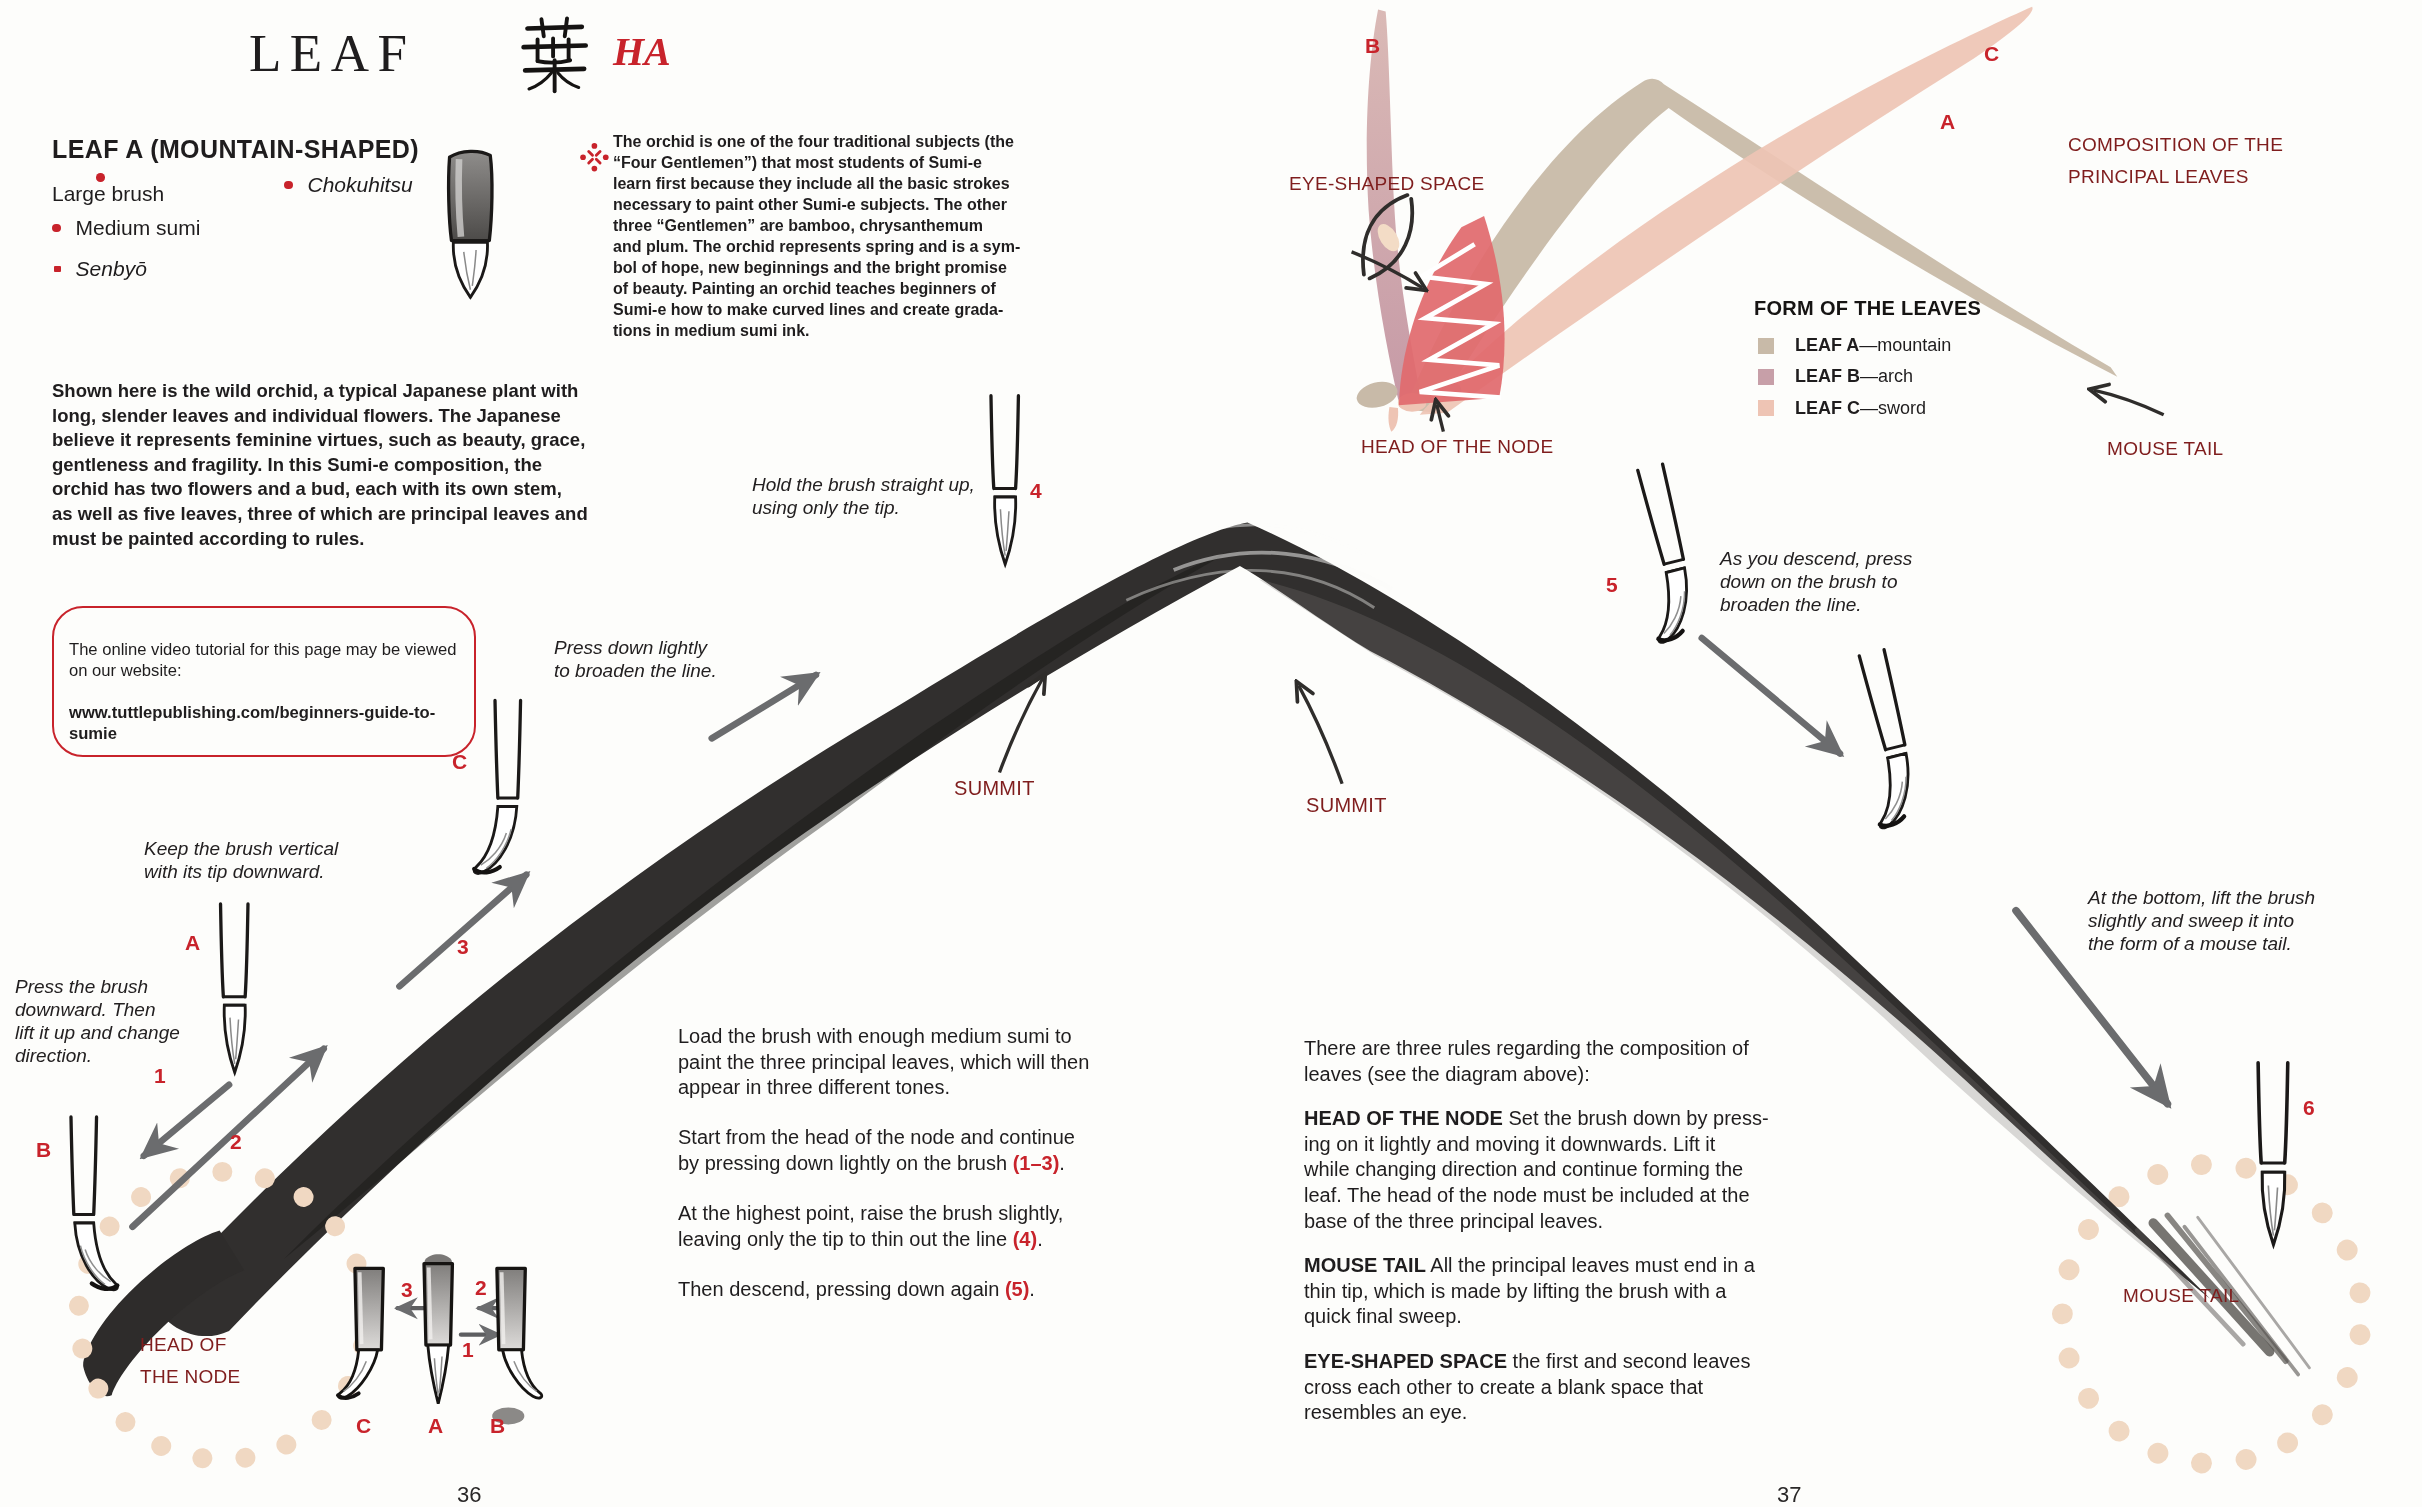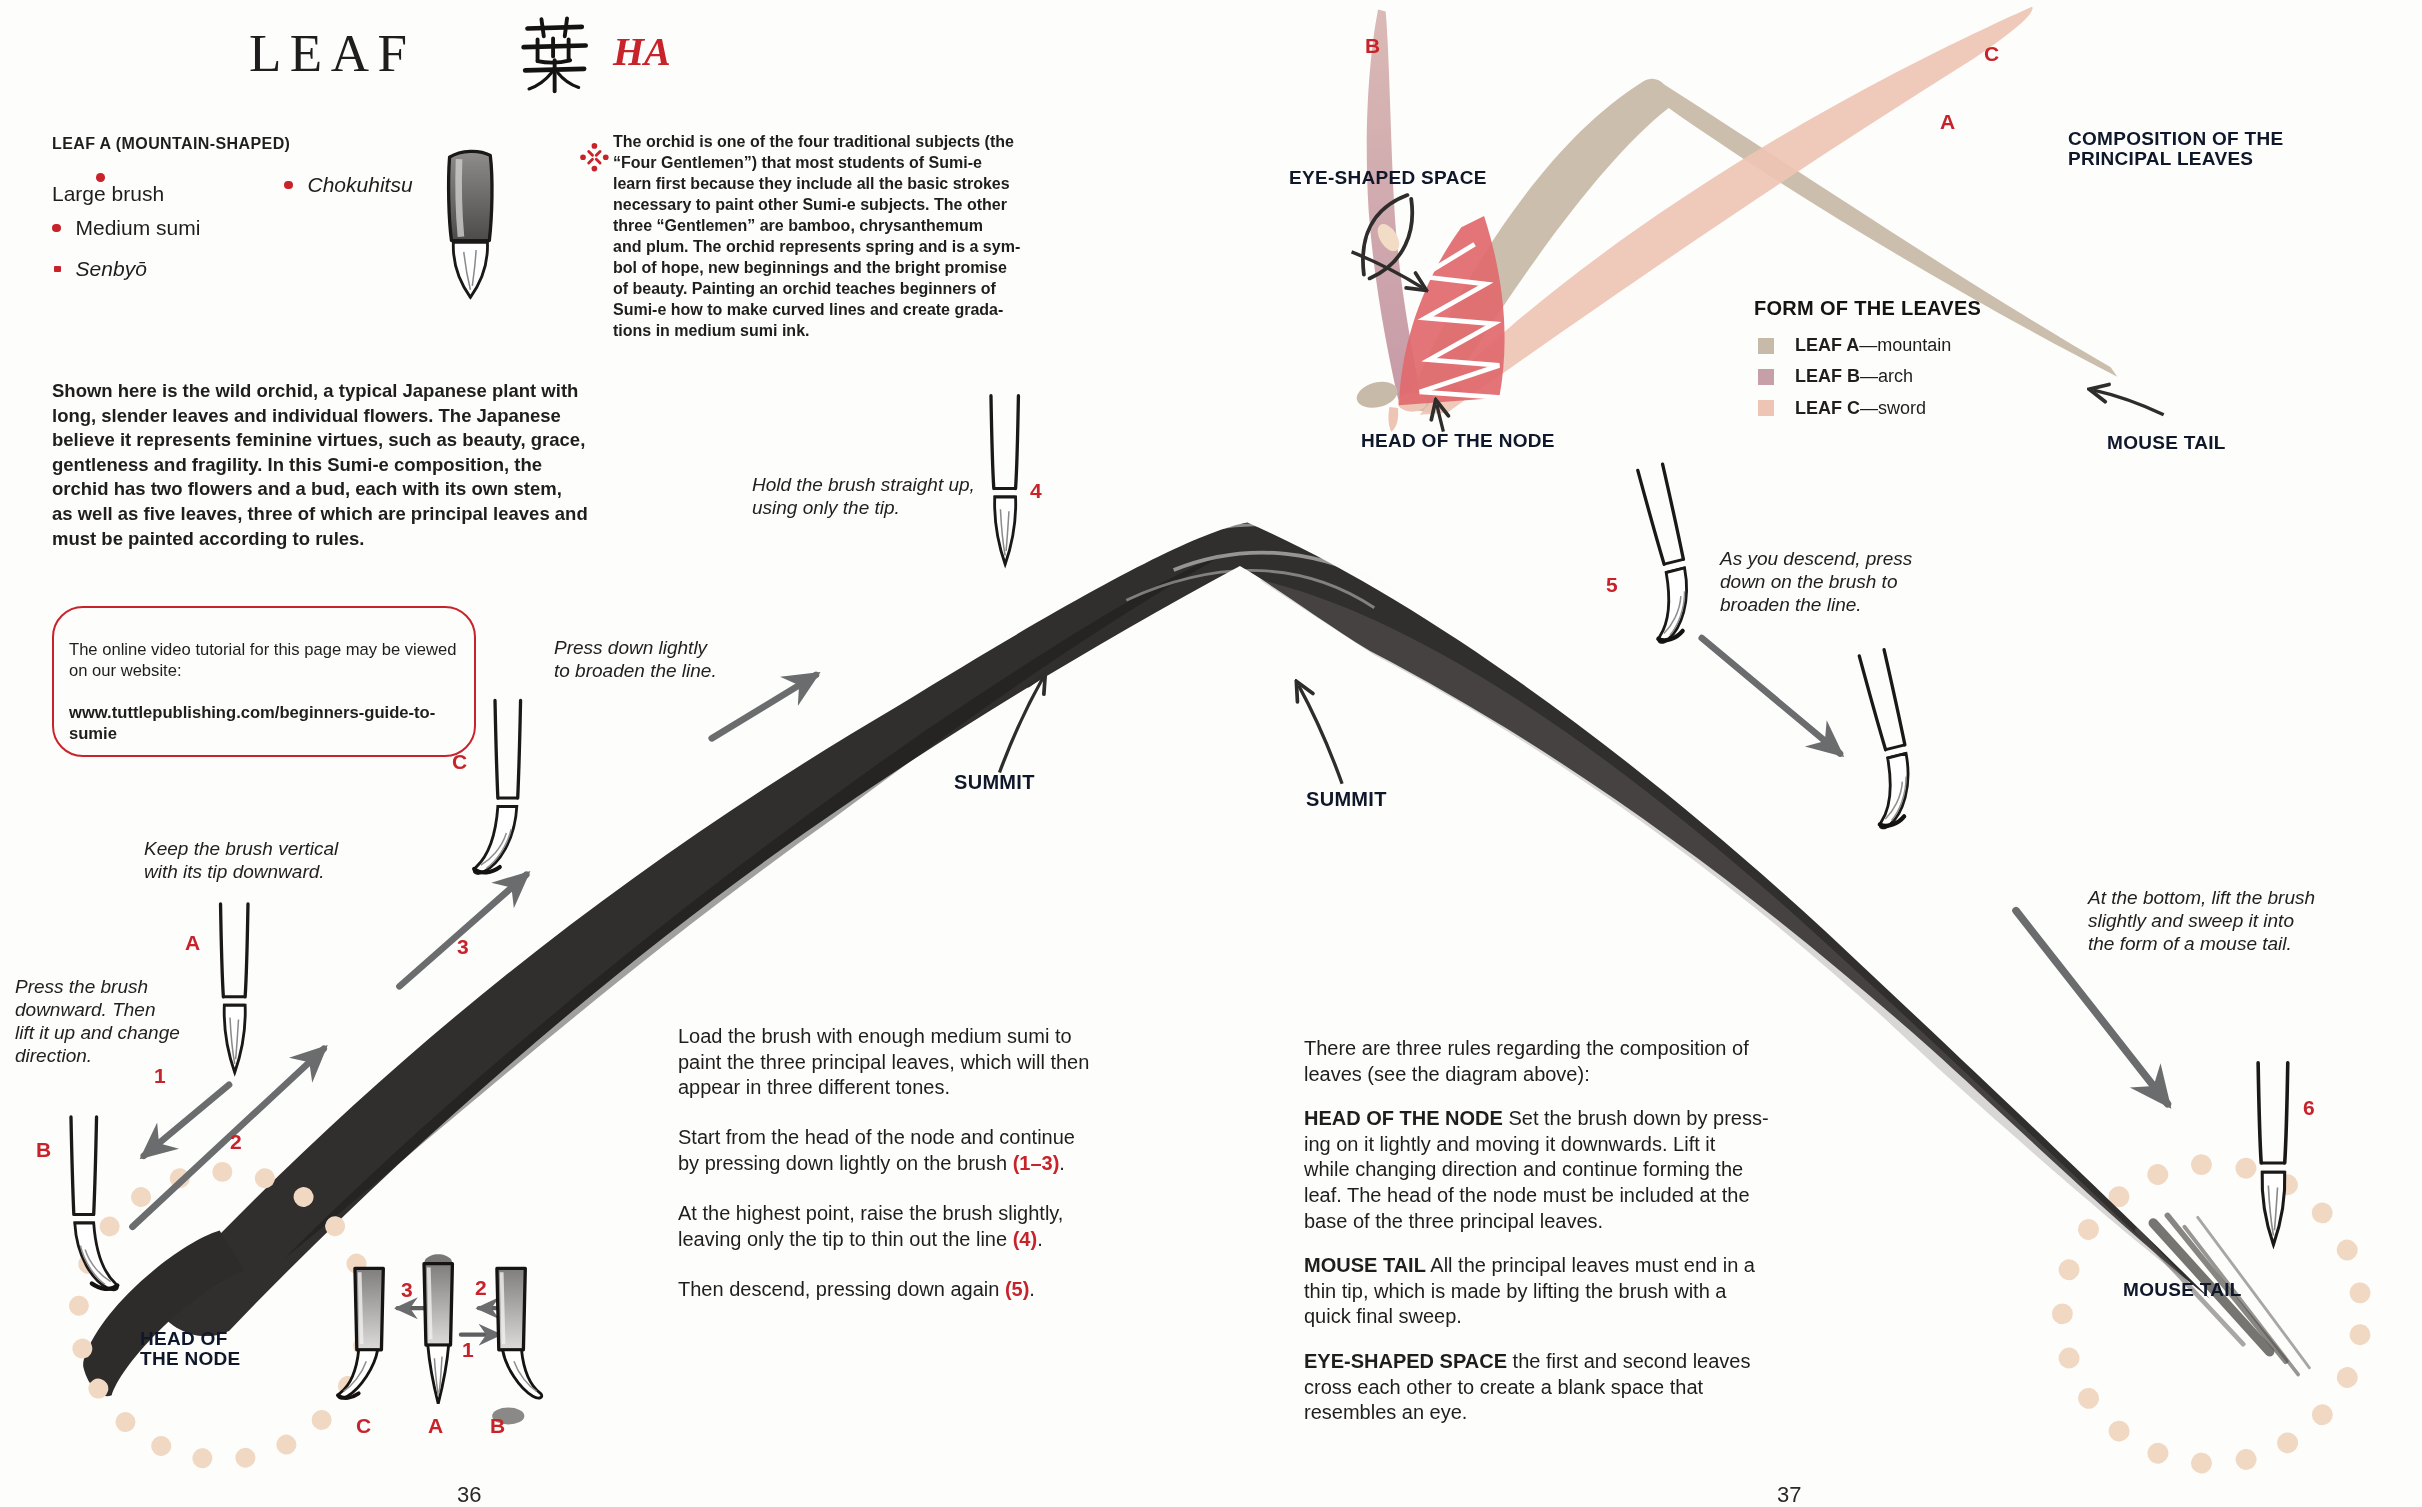--- a/index.html
+++ b/index.html
@@ -6,34 +6,34 @@
   .page{
     position:relative;width:2423px;height:1508px;background:#fdfdfb;
     font-family:"Liberation Sans",sans-serif;color:#1f1d1e;overflow:hidden;
   }
   .abs{position:absolute;}
   svg{display:block;}
   .illus{position:absolute;left:0;top:0;z-index:1;}
   .txt{z-index:2;}
   .title{font-family:"Liberation Serif",serif;font-size:53px;letter-spacing:8.5px;font-weight:400;}
   .reading{font-family:"Liberation Serif",serif;font-size:40px;font-weight:bold;font-style:italic;color:#c8232b;}
-  .mat-heading{font-size:16px;font-weight:bold;letter-spacing:0.4px;}
+  .mat-heading{font-size:25px;font-weight:bold;letter-spacing:0.4px;}
   .mat-item{font-size:21px;display:flex;align-items:center;}
   .bullet{width:8.5px;height:8.5px;border-radius:50%;background:#c8232b;margin-right:15px;flex:0 0 auto;}
   .bullet.square{width:6.6px;height:6.6px;border-radius:0.9px;}
   .ital{font-style:italic;}
   .body-bold{font-size:18.5px;line-height:24.6px;font-weight:bold;white-space:pre-line;}
   .orchid{font-size:16px;line-height:21px;font-weight:bold;white-space:pre-line;width:511px;}
   .video-box{
     width:390px;border:2.8px solid #c8232b;border-radius:31px;padding:10.4px 15px;
     font-size:16.6px;line-height:21px;white-space:pre-line;
   }
   .video-box .url{font-weight:bold;}
   .cap{font-style:italic;font-size:19px;line-height:23px;color:#232021;white-space:pre-line;}
-  .red-label{color:#0f172a;font-weight:bold;font-size:19px;letter-spacing:0.3px;white-space:pre-line;line-height:20px;}
+  .red-label{color:#7f1d1d;font-weight:normal;font-size:19px;letter-spacing:0.3px;white-space:pre-line;line-height:32px;}
   .blk-label{color:#161413;font-weight:bold;font-size:20px;letter-spacing:0.3px;}
   .num{font-size:21px;font-weight:bold;color:#c8232b;}
   .steps{width:473px;font-size:20px;line-height:25.6px;}
   .steps p{margin:0 0 24.6px 0;white-space:pre-line;}
   .ref{color:#c8232b;font-weight:bold;}
   .rules{width:473px;font-size:20px;line-height:25.6px;}
   .rules p{margin:0 0 19px 0;white-space:pre-line;}
   .term{font-weight:bold;}
   .legend-row{display:flex;align-items:center;margin-bottom:10.4px;font-size:18px;}
   .legend-row .sw{width:16px;height:16px;margin-right:21px;flex:0 0 auto;}

